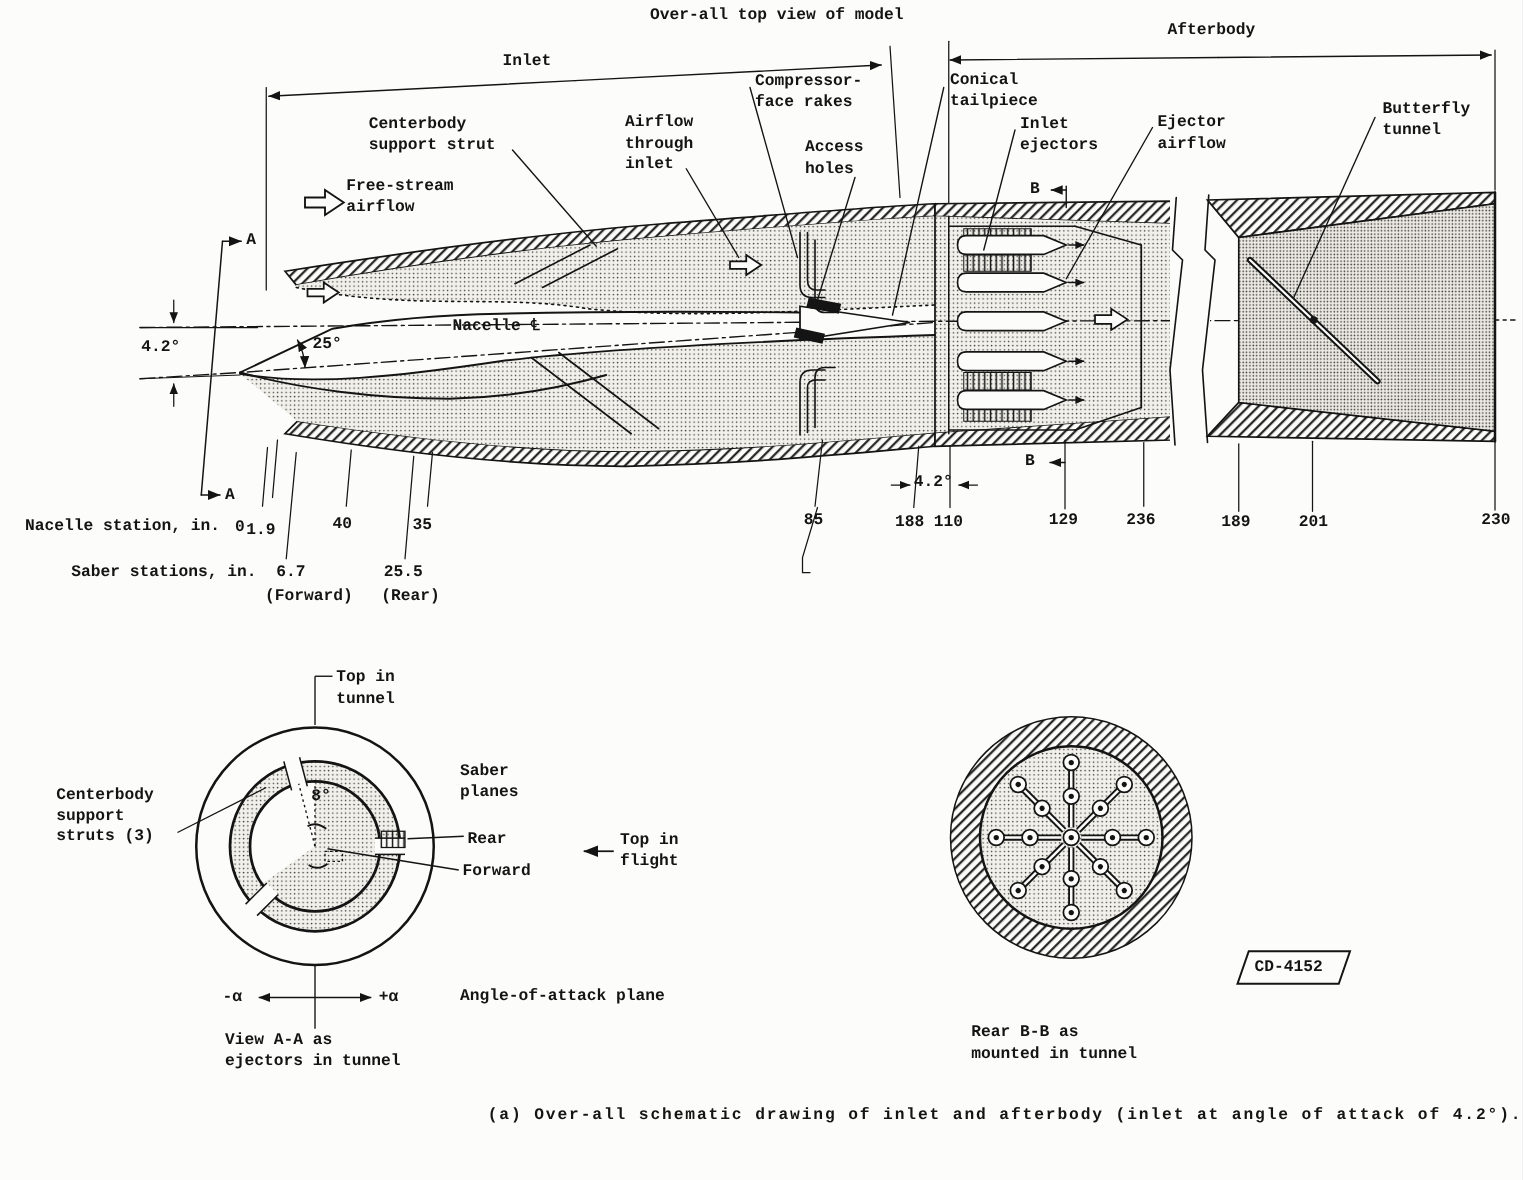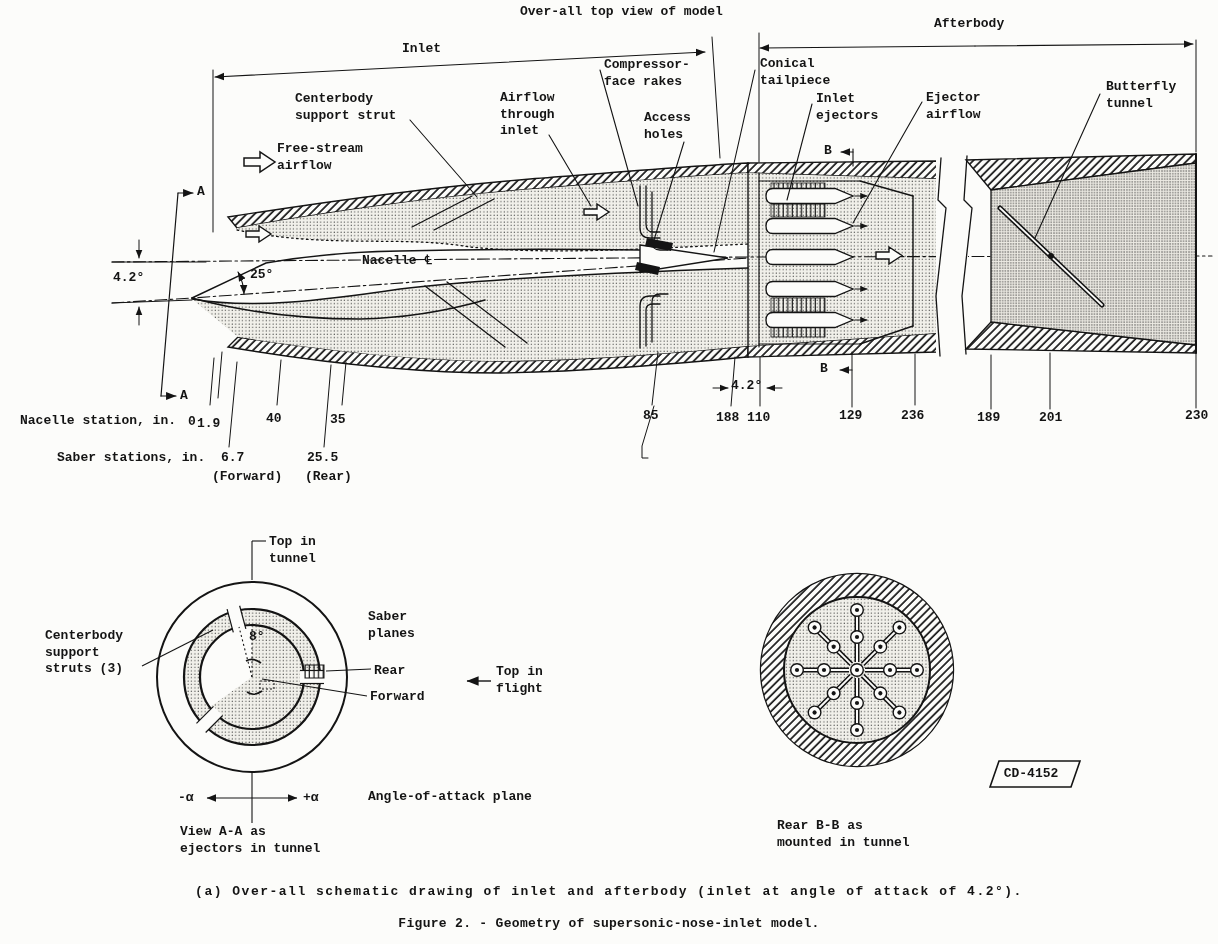--- a/index.html
+++ b/index.html
@@ -1,21 +1,21 @@
 <!DOCTYPE html>
 <html><head>
 <meta charset="utf-8">
 <style>
   html,body{margin:0;padding:0;background:#e8e8e8;}
   #page{position:relative;width:1218px;height:944px;background:#fcfcfa;overflow:hidden;
         font-family:"Liberation Mono","DejaVu Sans Mono",monospace;color:#141414;}
   #art{position:absolute;left:0;top:0;}
   .lbl{position:absolute;white-space:pre;font:700 13px/16.5px "Liberation Mono","DejaVu Sans Mono",monospace;
        color:#141414;letter-spacing:0;}
-  .cap{position:absolute;left:0;width:1218px;text-align:center;font:700 13px/16px "Liberation Mono","DejaVu Sans Mono",monospace;}
+  .cap{position:absolute;left:0;width:1218px;text-align:right;font:700 13px/16px "Liberation Mono","DejaVu Sans Mono",monospace;}
   .cap1{letter-spacing:1.5px;}
   .cap2{letter-spacing:0.3px;}
   .stamp{position:absolute;font:700 13px/14px "Liberation Mono","DejaVu Sans Mono",monospace;}
 </style>
 </head>
 <body>
 
 <div id="page">
 
 <svg id="art" width="1218" height="944" viewBox="0 0 1218 944">
@@ -332,15 +332,14 @@
 <div class="lbl" style="left:303px;top:790px">+α</div>
 <div class="lbl" style="left:368px;top:789px">Angle-of-attack plane</div>
 <div class="lbl" style="left:180px;top:824px">View A-A as
 ejectors in tunnel</div>
 
 <div class="lbl" style="left:777px;top:818px">Rear B-B as
 mounted in tunnel</div>
 <div class="stamp" style="left:990px;top:767px;width:82px;text-align:center">CD-4152</div>
 
 <div class="cap cap1" style="top:884px">(a) Over-all schematic drawing of inlet and afterbody (inlet at angle of attack of 4.2°).</div>
-<div class="cap cap2" style="top:916px">Figure 2. - Geometry of supersonic-nose-inlet model.</div>
 
 </div>
 
 </body></html>

